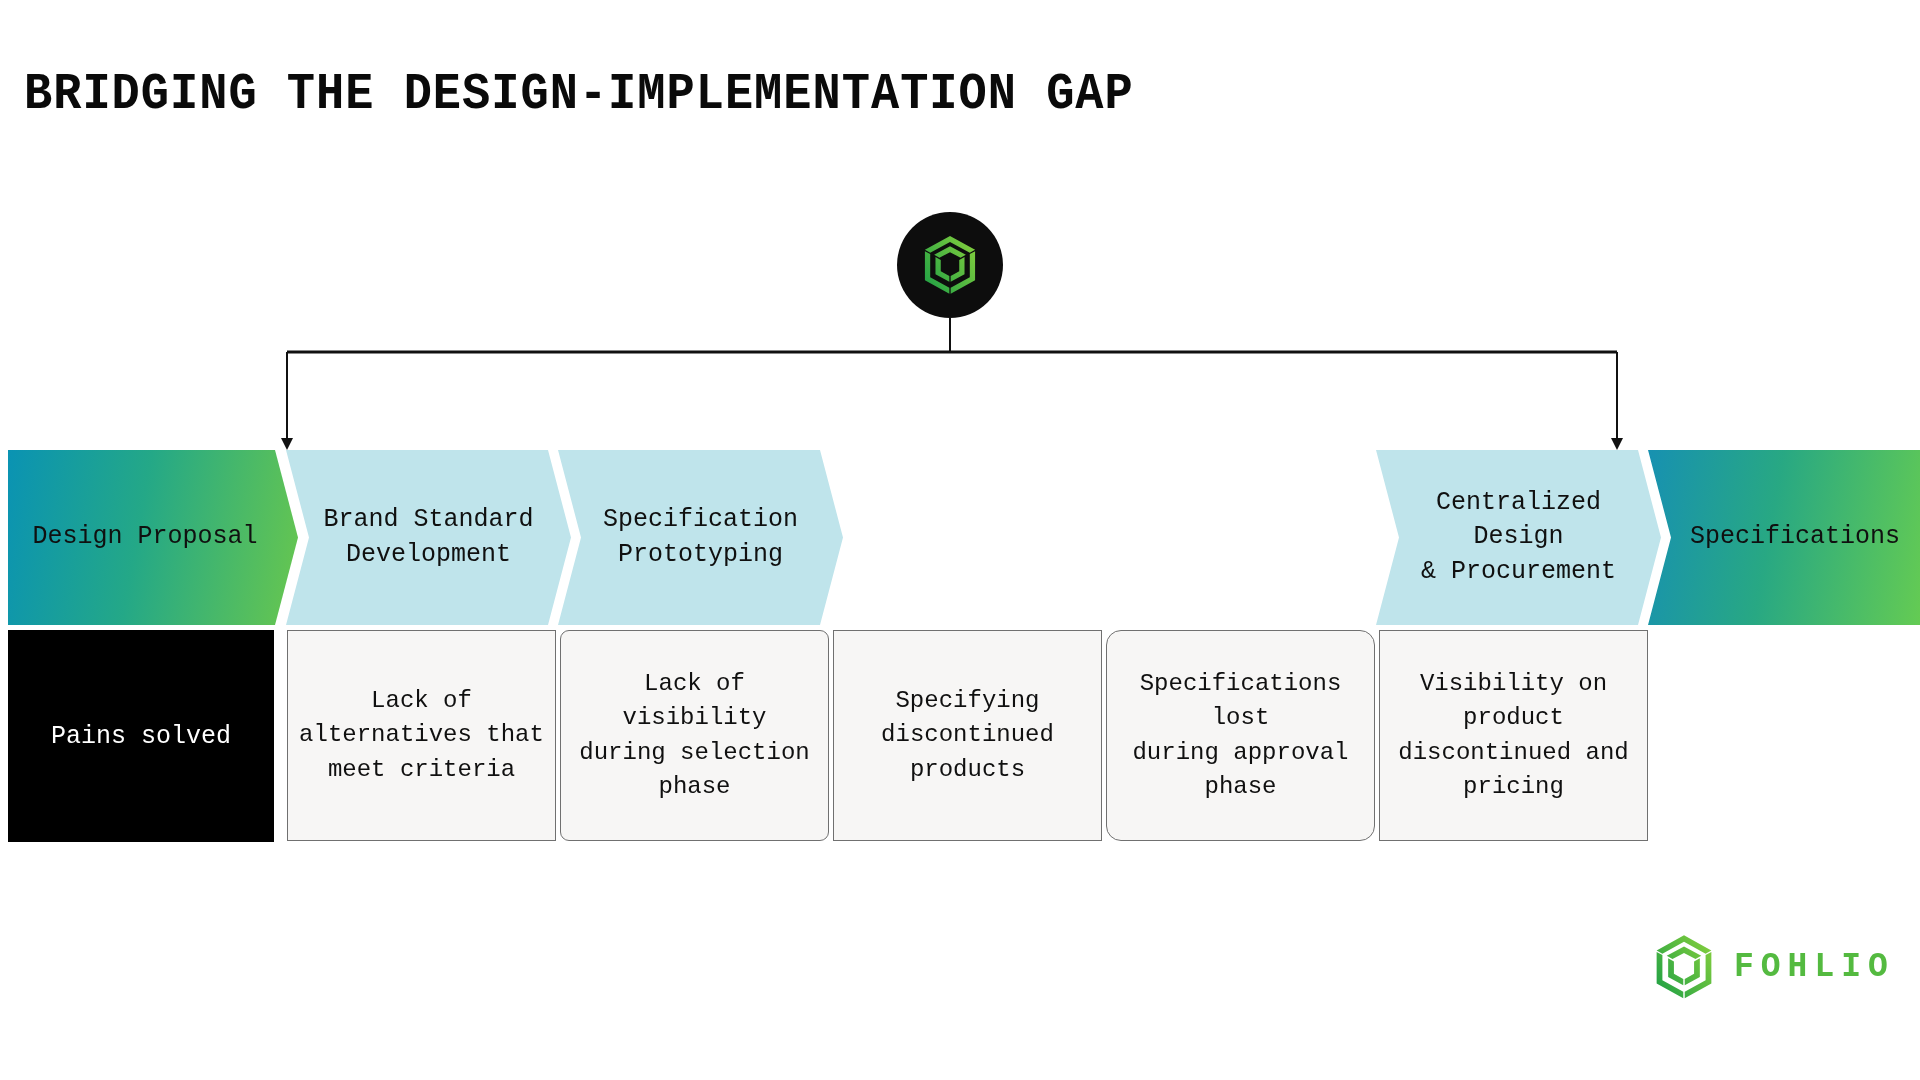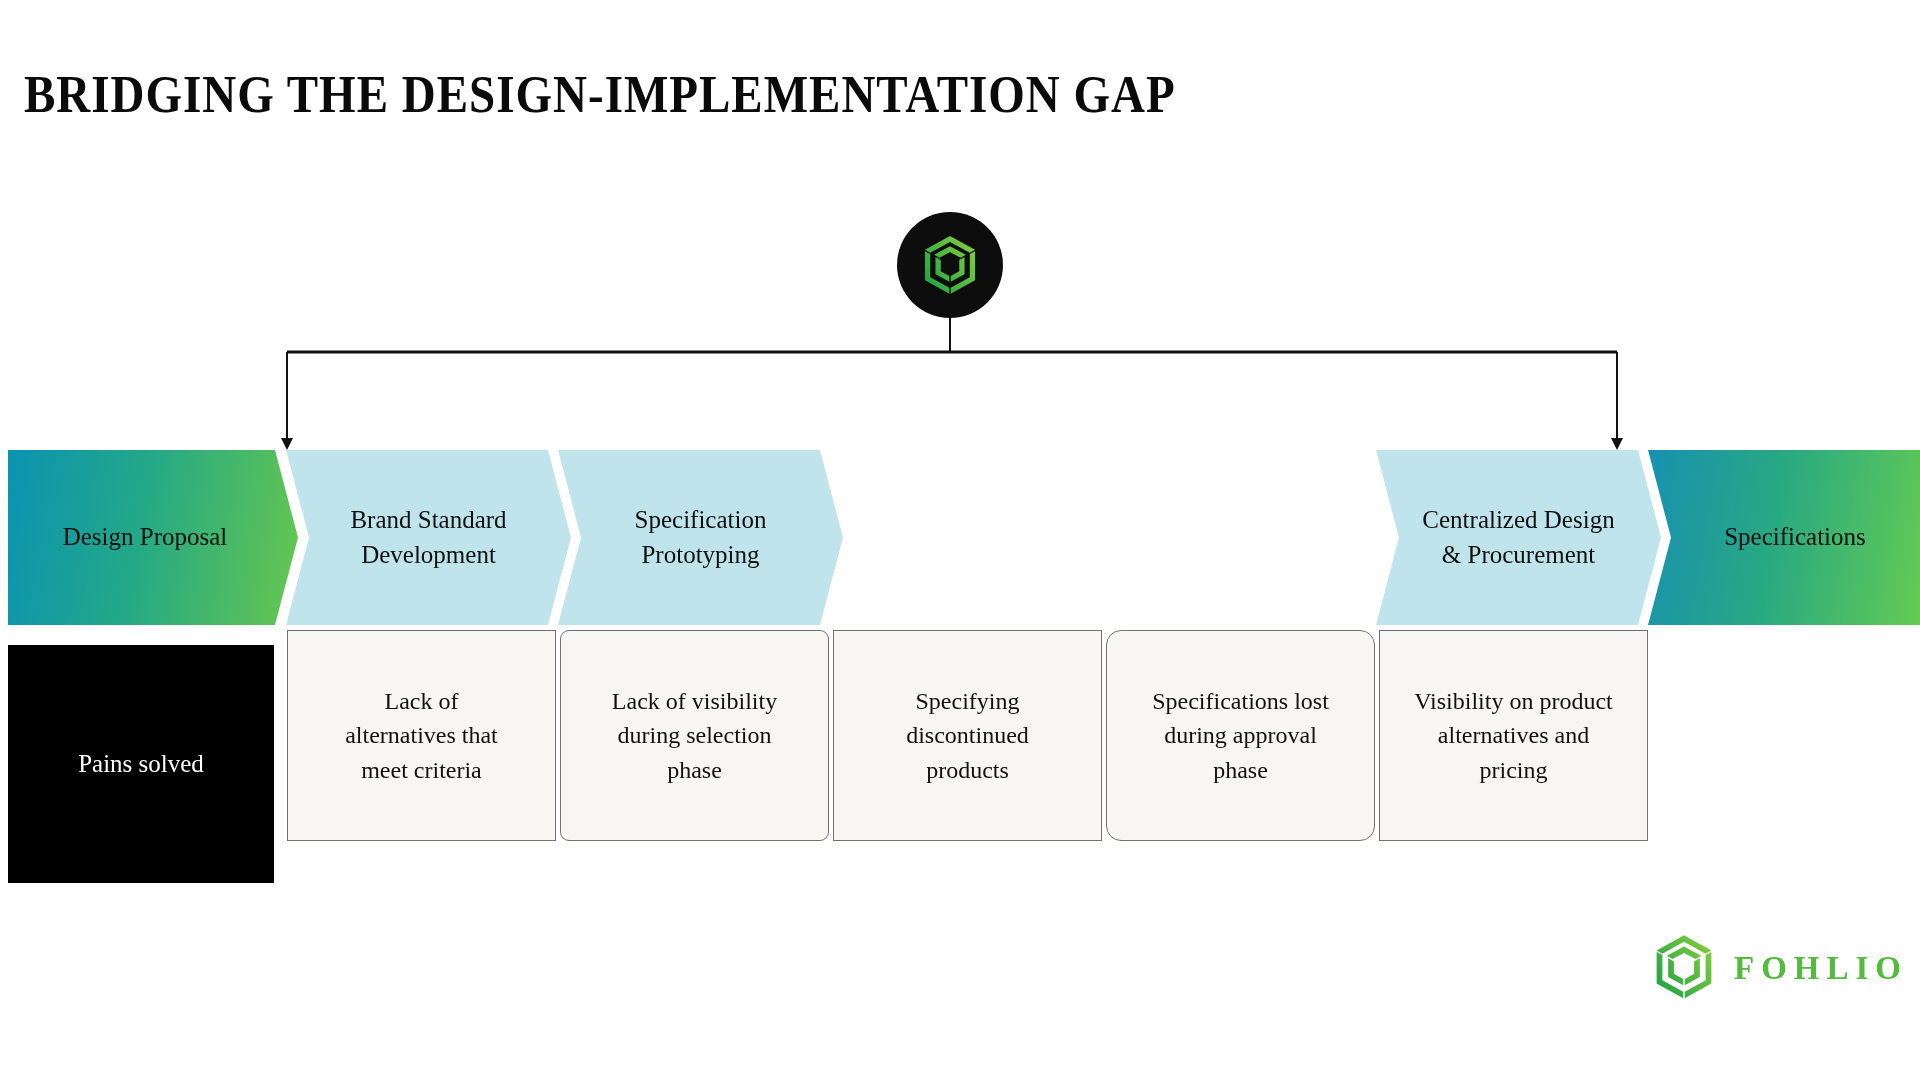--- a/index.html
+++ b/index.html
@@ -1,18 +1,18 @@
 <!DOCTYPE html>
 <html><head>
 <meta charset="utf-8">
 <style>
   html,body{margin:0;padding:0;background:#ffffff;}
   .canvas{
     position:relative;width:1920px;height:1080px;background:#ffffff;
-    font-family:Liberation Serif, serif;overflow:hidden;
+    font-family:Liberation Mono, monospace;overflow:hidden;
   }
   .page-title{
     position:absolute;left:24px;top:64px;margin:0;
     font-size:47px;font-weight:800;letter-spacing:1px;color:#0a0a0a;
     transform:scale(1.0,1.12);transform-origin:left top;white-space:nowrap;
   }
   .badge{
     position:absolute;left:897px;top:212px;width:106px;height:106px;
     background:#0d0d0d;border-radius:50%;
     display:flex;align-items:center;justify-content:center;
@@ -27,21 +27,21 @@
   .chev-first{clip-path:polygon(0 0,267px 0,290px 50%,267px 100%,0 100%);
     background:linear-gradient(100deg,#0a93b3 0%,#24a887 45%,#68c74e 100%);}
   .chev-mid{clip-path:polygon(0 0,262px 0,285px 50%,262px 100%,0 100%,23px 50%);
     background:#bfe4eb;}
   .chev-last{clip-path:polygon(0 0,272px 0,272px 100%,0 100%,23px 50%);
     background:linear-gradient(100deg,#1791b1 0%,#28a883 45%,#64cb53 100%);}
   .chev .lbl{padding:0 28px;}
   .chev-first .lbl{padding:0 30px 0 14px;}
   .chev-last .lbl{padding:0 8px 0 30px;}
   .pains-header{
-    position:absolute;left:8px;top:645px;width:266px;height:238px;background:#000000;
+    position:absolute;left:8px;top:630px;width:266px;height:212px;background:#000000;
     color:#ffffff;font-size:25px;display:flex;align-items:center;justify-content:center;
     text-align:center;
   }
   .pain-box{
     position:absolute;top:630px;width:269px;height:211px;
     background:#f7f6f5;border:1px solid #707070;box-sizing:border-box;
     display:flex;align-items:center;justify-content:center;text-align:center;
     font-size:24px;line-height:1.42;color:#101010;white-space:pre-line;padding:0 6px;
   }
   .brand-logo{
@@ -119,21 +119,21 @@
   <div class="pain-box" style="left:560px;border-radius:9px;">Lack of visibility
 during selection
 phase</div>
   <div class="pain-box" style="left:833px;">Specifying
 discontinued
 products</div>
   <div class="pain-box" style="left:1106px;border-radius:15px;">Specifications lost
 during approval
 phase</div>
   <div class="pain-box" style="left:1379px;">Visibility on product
-alternatives and
+discontinued and
 pricing</div>
 
   <div class="brand-logo">
     <svg width="72" height="78" viewBox="0 0 100 100">
       <use href="#fohlio-cube"></use>
     </svg>
     <span class="wordmark">FOHLIO</span>
   </div>
 
 </div>

